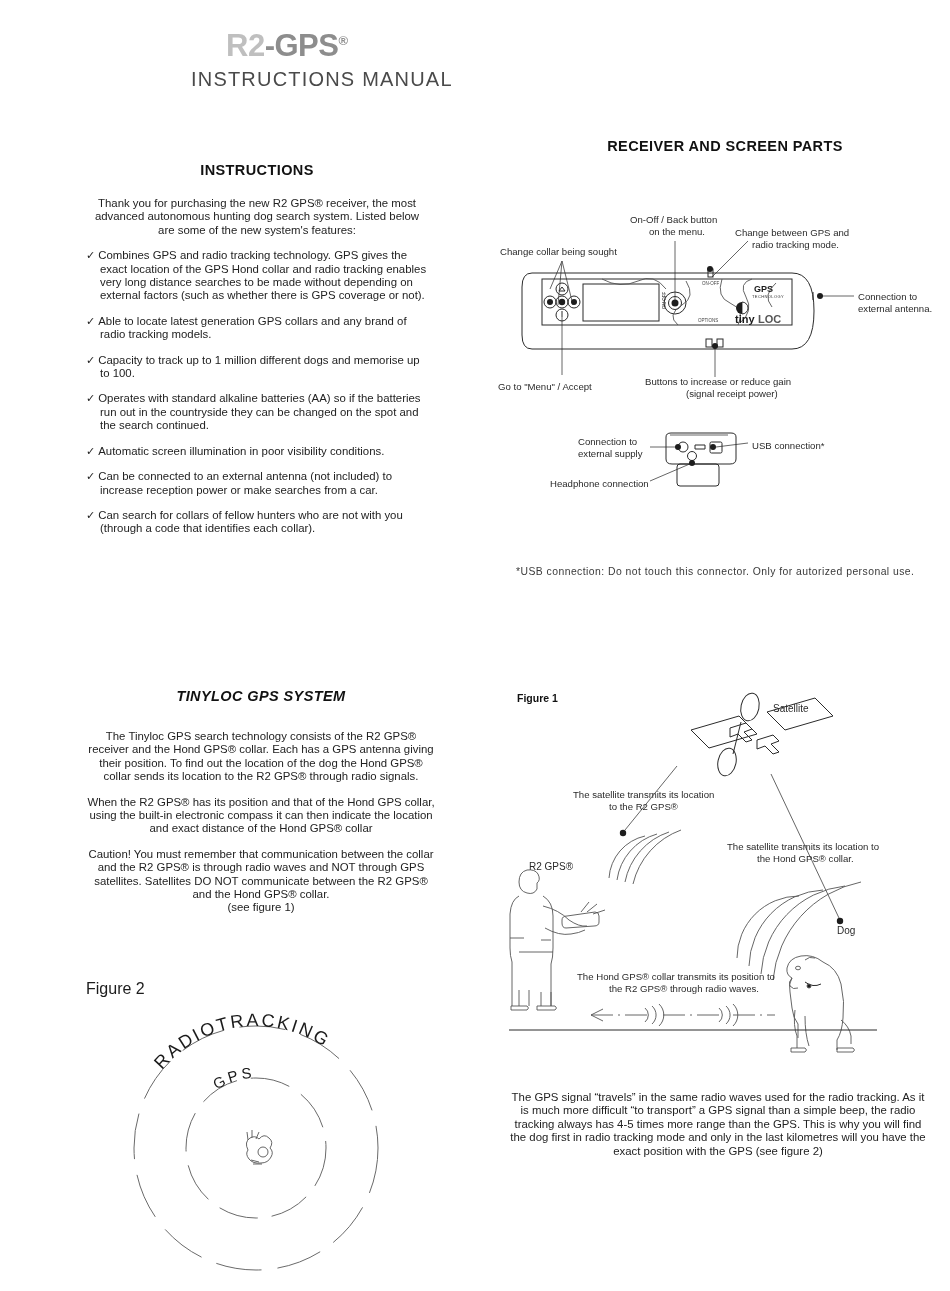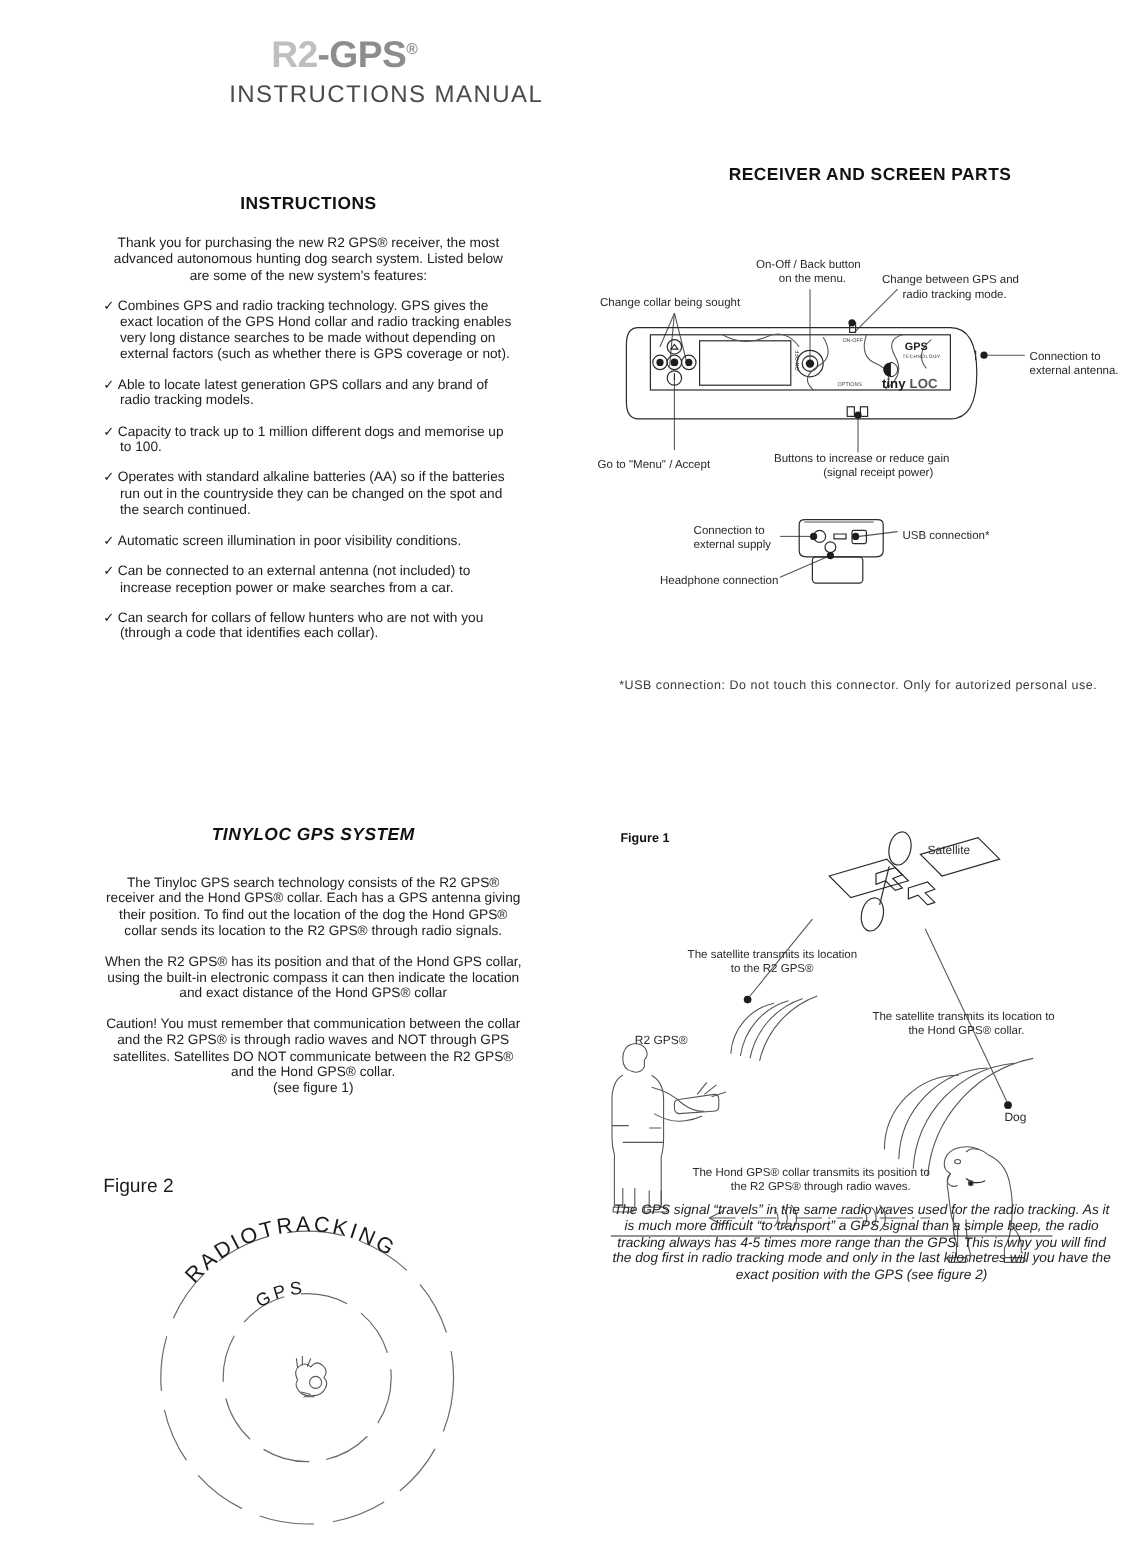--- a/index.html
+++ b/index.html
@@ -38,21 +38,21 @@
   .fig2-label{position:absolute;left:86px;top:980px;}
   .fig2-wrap{position:absolute;left:96px;top:1000px;width:330px;height:275px;}
 
   
   .col-right-top{position:absolute;left:505px;top:138px;width:440px;}
   .col-right-top h2.sec{margin-bottom:0;}
   .recv-wrap{position:absolute;left:490px;top:205px;width:460px;height:200px;}
   .conn-wrap{position:absolute;left:520px;top:425px;width:400px;height:100px;}
   .footnote{position:absolute;left:484px;top:565px;width:430px;font-size:10.4px;color:#3a3a3a;letter-spacing:0.45px;line-height:13px;margin-left:32px;}
   .fig1-wrap{position:absolute;left:505px;top:690px;width:440px;height:345px;}
-  .col-right-bottom{position:absolute;left:508px;top:1003px;width:420px;font-style:italic;}
+  .col-right-bottom{position:absolute;left:508px;top:1091px;width:420px;}
 
   svg{display:block;overflow:visible;}
   .stroke{fill:none;stroke:#2b2b2b;stroke-width:1;}
   .thin{fill:none;stroke:#555;stroke-width:0.9;}
   .fill-dk{fill:#1d1d1d;}
   .dtxt{font-family:"Liberation Sans",sans-serif;font-size:9.6px;fill:#2a2a2a;}
   .dtxt-sm{font-family:"Liberation Sans",sans-serif;font-size:8.6px;fill:#2a2a2a;}
   .outline-fig{fill:none;stroke:#6a6a6a;stroke-width:1;}
 </style>
 </head>

